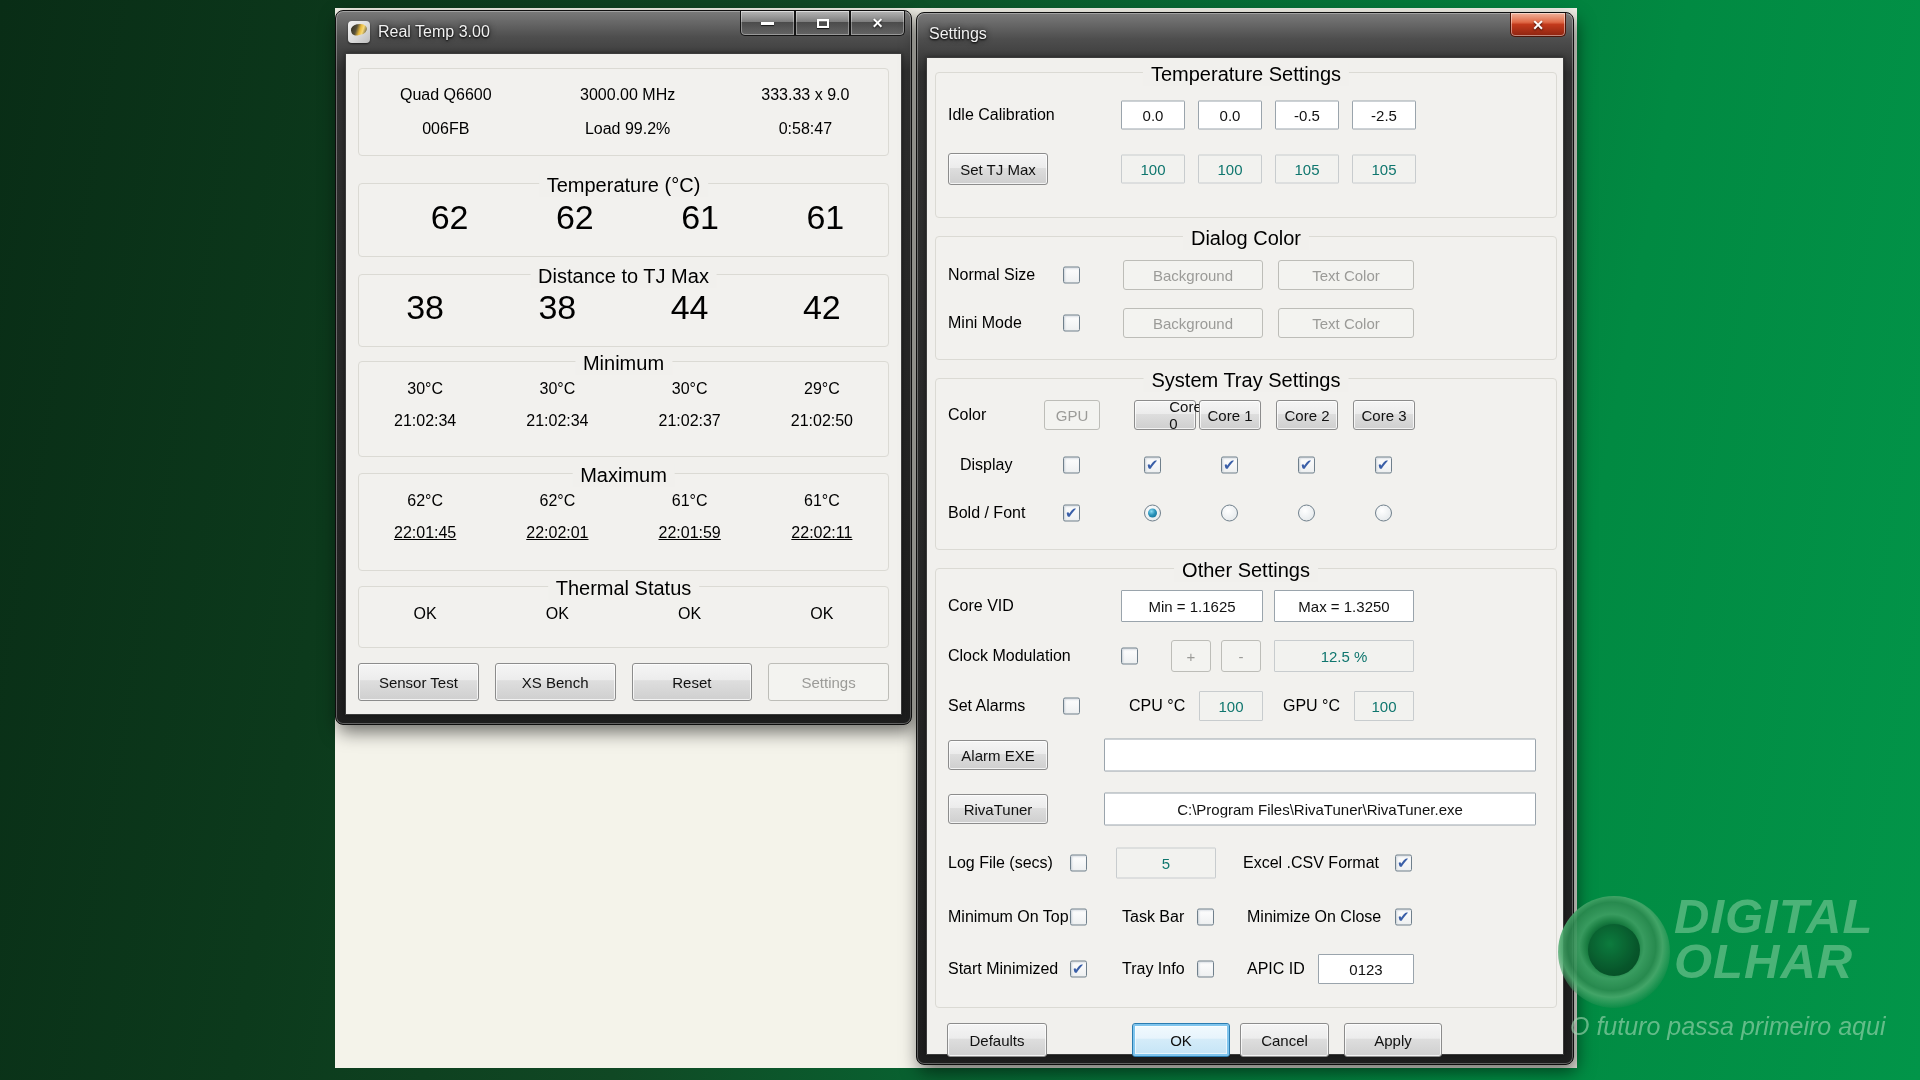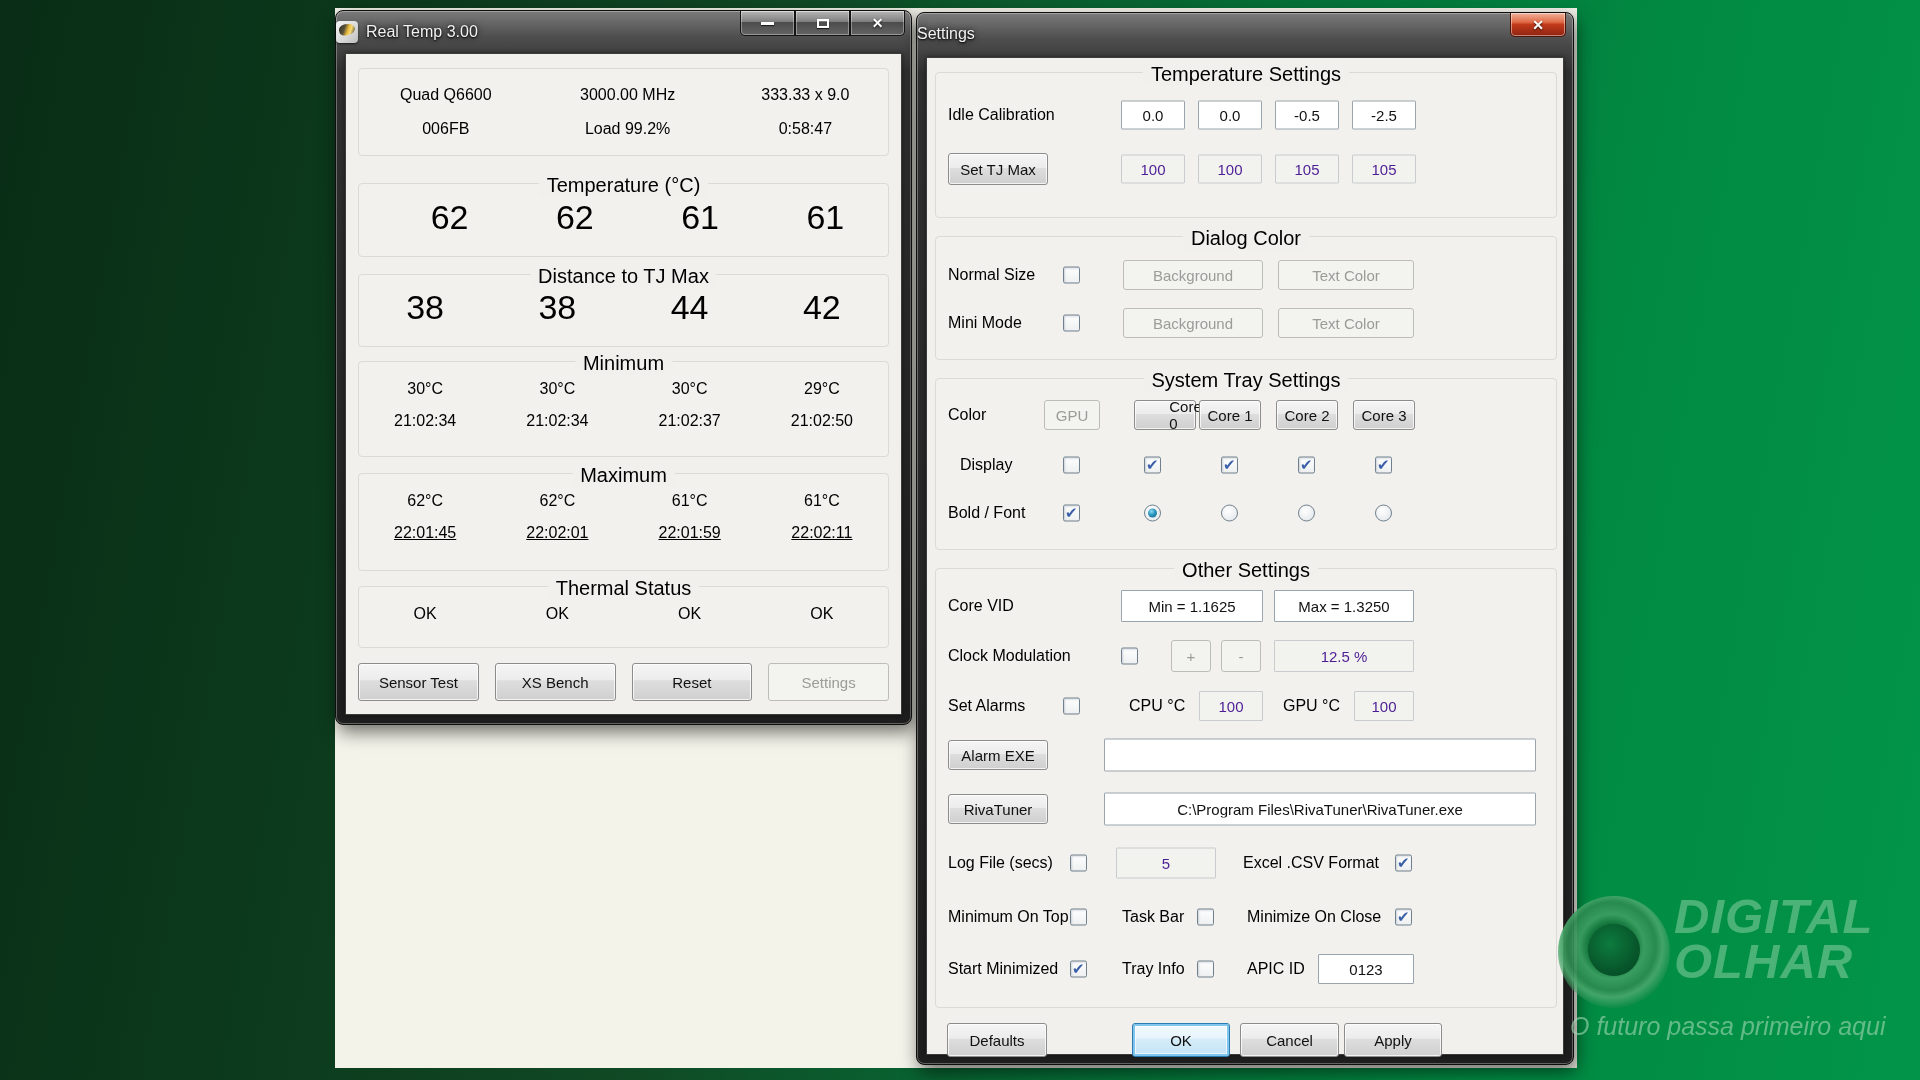--- a/index.html
+++ b/index.html
@@ -9,21 +9,21 @@
     background:linear-gradient(100deg,#092d16 0%,#0c3a1c 20%,#104824 38%,#066b35 58%,#018a42 80%,#029549 100%);
     position:relative; color:#000;
   }
   .cream { position:absolute; left:335px; top:8px; width:1242px; height:1060px; background:#f4f3ea; }
 
   
   .win { position:absolute; border:1px solid #0e0e0e; border-radius:8px;
     background:linear-gradient(180deg,#7a7a7a 0%,#4e4e4e 26px,#303030 60px,#1e1e1e 100%);
     box-shadow:inset 0 0 0 1px rgba(255,255,255,.30), 3px 7px 18px rgba(0,0,0,.55); }
   .titlebar { position:absolute; left:0; top:0; right:0; height:42px; display:flex; align-items:center;
-    padding:0 0; color:#f2f2f2; font-size:16px; text-shadow:0 0 6px rgba(0,0,0,.9), 0 1px 2px #000; }
+    padding:0 12px; color:#f2f2f2; font-size:16px; text-shadow:0 0 6px rgba(0,0,0,.9), 0 1px 2px #000; }
   .client { position:absolute; left:9px; right:9px; bottom:9px; background:#f1f0ed;
     border:1px solid #3c3c3c; box-shadow:0 0 5px rgba(0,0,0,.45); }
 
   .caption-btns { position:absolute; top:0; display:flex; }
   .cap { width:55px; height:25px; border:1px solid #141414; border-top:none;
     background:linear-gradient(180deg,rgba(255,255,255,.45) 0%,rgba(255,255,255,.14) 45%,rgba(0,0,0,.28) 46%,rgba(255,255,255,.10) 100%);
     box-shadow:inset 0 0 0 1px rgba(255,255,255,.35); display:flex; align-items:center; justify-content:center; cursor:pointer; }
   .cap:first-child { border-radius:0 0 0 5px; }
   .cap:last-child  { border-radius:0 0 5px 0; }
   .glyph-min { width:13px; height:3px; background:#fff; box-shadow:0 1px 1px rgba(0,0,0,.7); }
@@ -42,21 +42,21 @@
   
   .btn { display:flex; align-items:center; justify-content:center; font-size:15px; color:#111;
     border:1px solid #8c8c8c; border-radius:3px; cursor:pointer;
     background:linear-gradient(180deg,#f5f5f5 0%,#ececec 45%,#dedede 46%,#cfcfcf 100%);
     box-shadow:inset 0 0 0 1px rgba(255,255,255,.75); }
   .btn.disabled { border-color:#bdbdb8; color:#9b9b98; background:#f3f3f0; box-shadow:none; cursor:default; }
   .btn.focused { border-color:#2b7cb0; box-shadow:inset 0 0 0 2px #7fc5ee, inset 0 0 0 3px rgba(255,255,255,.6);
     background:linear-gradient(180deg,#f2fafe 0%,#e7f4fc 45%,#d5ecf9 46%,#c4e4f6 100%); }
   .tb { font-family:"Liberation Sans",sans-serif; font-size:15px; text-align:center; color:#111;
     border:1px solid #9aa4ac; background:#fff; border-radius:1px; outline:none; }
-  .tb.dis { background:#f2f2ef; border-color:#c8ccce; color:#4c1d95; }
+  .tb.dis { background:#f2f2ef; border-color:#c8ccce; color:#0f766e; }
   .cb { width:17px; height:17px; border:1px solid #70808c; border-radius:2px; flex:none;
     background:linear-gradient(180deg,#fefefe,#eef0f1); box-shadow:inset 1px 1px 2px rgba(120,140,160,.35);
     position:relative; cursor:pointer; }
   .cb.checked::after { content:"\2714"; position:absolute; left:1px; top:-2px; font-size:15px; color:#3a5fa8; }
   .radio { width:17px; height:17px; border:1px solid #70808c; border-radius:50%; flex:none;
     background:radial-gradient(circle at 40% 35%,#ffffff,#dfe4e7); position:relative; cursor:pointer; }
   .radio.selected::after { content:""; position:absolute; left:3px; top:3px; width:9px; height:9px; border-radius:50%;
     background:radial-gradient(circle at 38% 32%,#8adcf4 0%,#2a93ba 45%,#0c6a92 100%); }
 
   .grp { position:absolute; border:1px solid #dbdad4; border-radius:4px; background:#f2f1ee; }
@@ -336,21 +336,21 @@
         <span class="lbl abs" style="left:174px;">Tray Info</span>
         <span class="cb abs" style="left:249px;"></span>
         <span class="lbl abs" style="left:299px;">APIC ID</span>
         <input class="tb abs" style="left: 370px; width: 96px; height: 30px;" readonly="" value="0123">
       </div>
     </div>
 
     <div style="position:absolute; left:20px; right:12px; top:962px; height:40px;">
       <div class="btn abs" style="left:0; width:100px; height:34px;">Defaults</div>
       <div class="btn focused abs" style="left:185px; width:98px; height:34px;">OK</div>
-      <div class="btn abs" style="left:293px; width:99px; height:34px;">Cancel</div>
+      <div class="btn abs" style="left:293px; width:89px; height:34px;">Cancel</div>
       <div class="btn abs" style="left:397px; width:98px; height:34px;">Apply</div>
     </div>
   </div>
 </div>
 
 <div id="watermark">
   <div id="wm-eye"></div>
   <div class="wm-word">
     <div>DIGITAL</div>
     <div>OLHAR</div>

